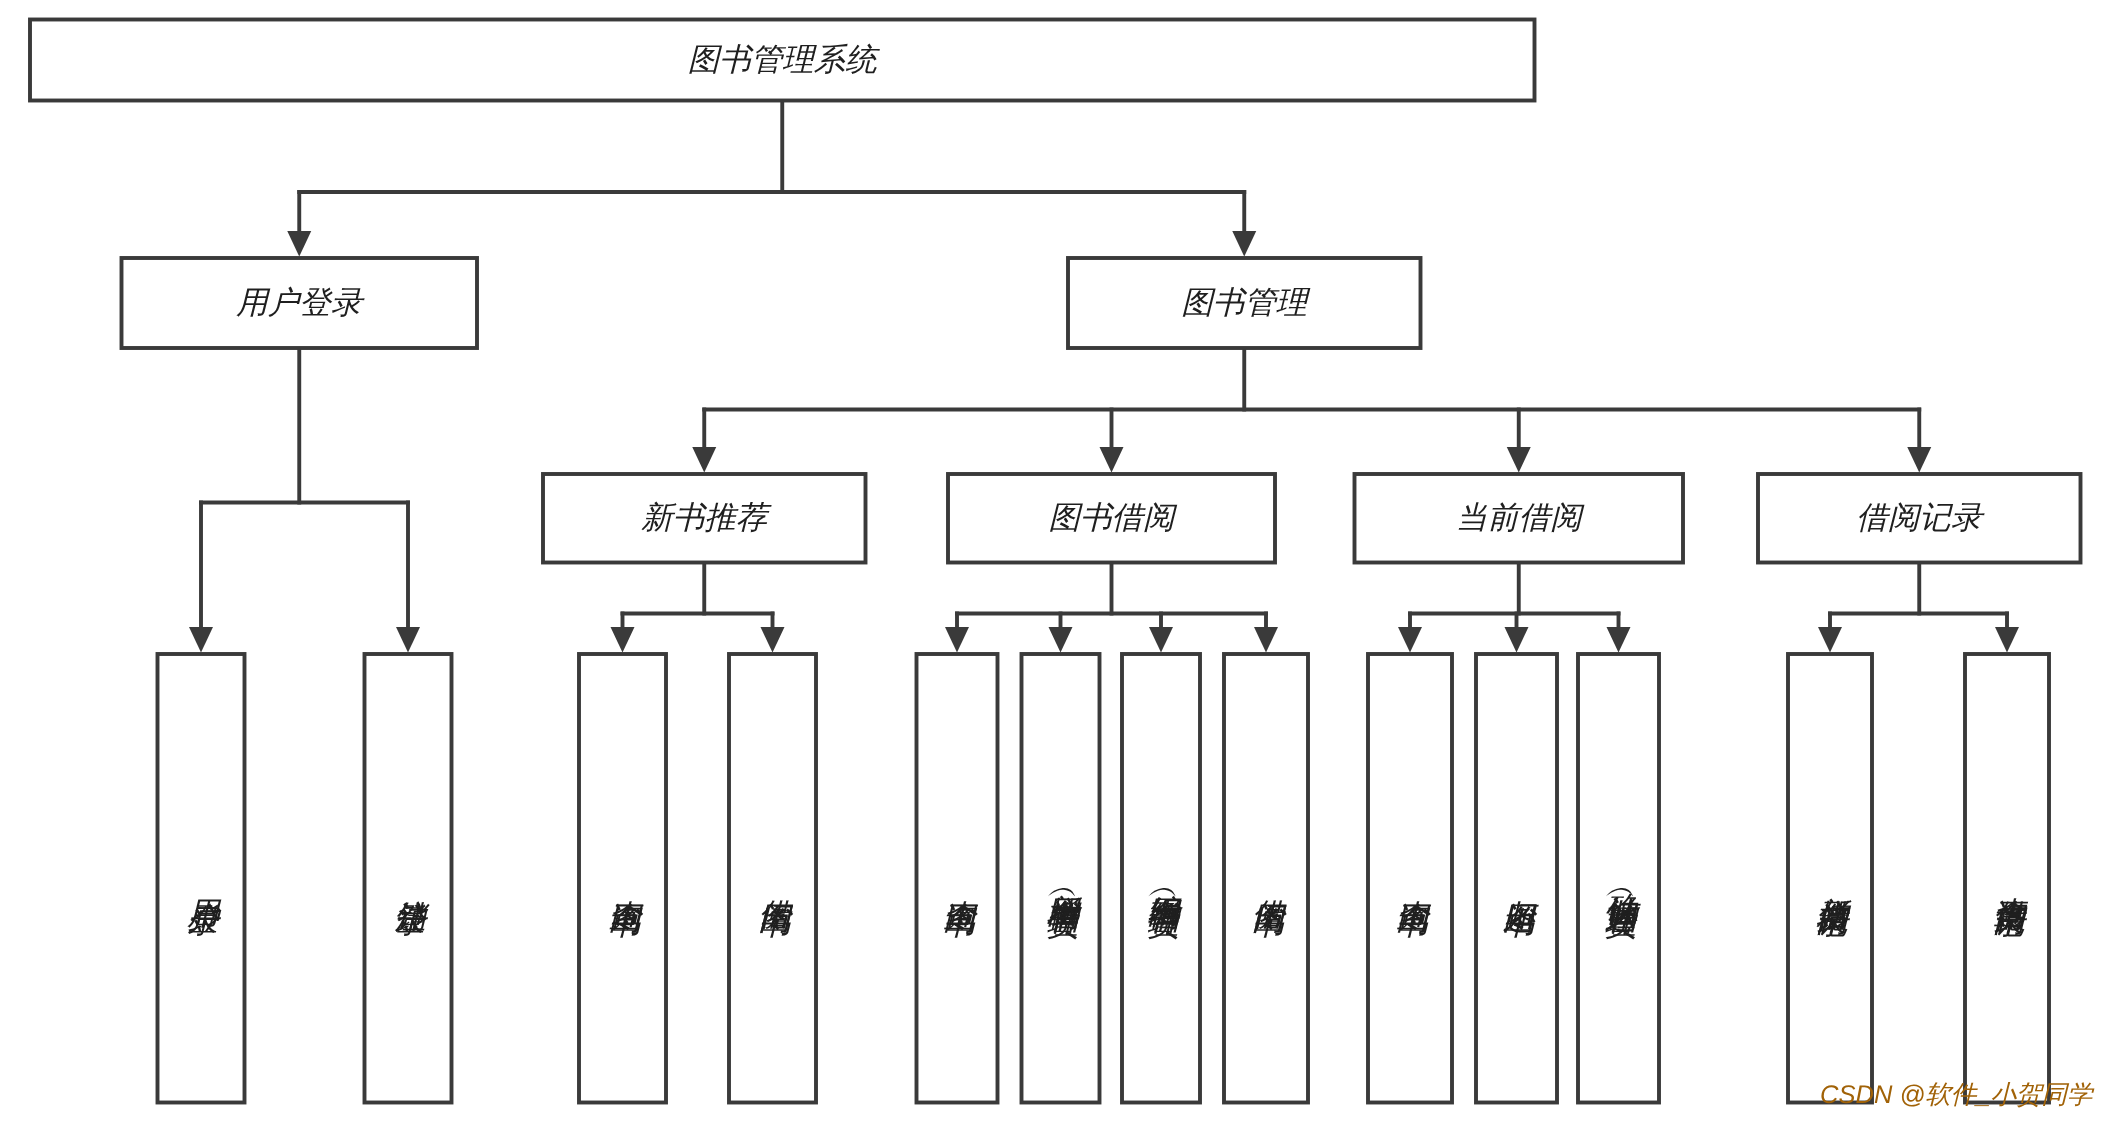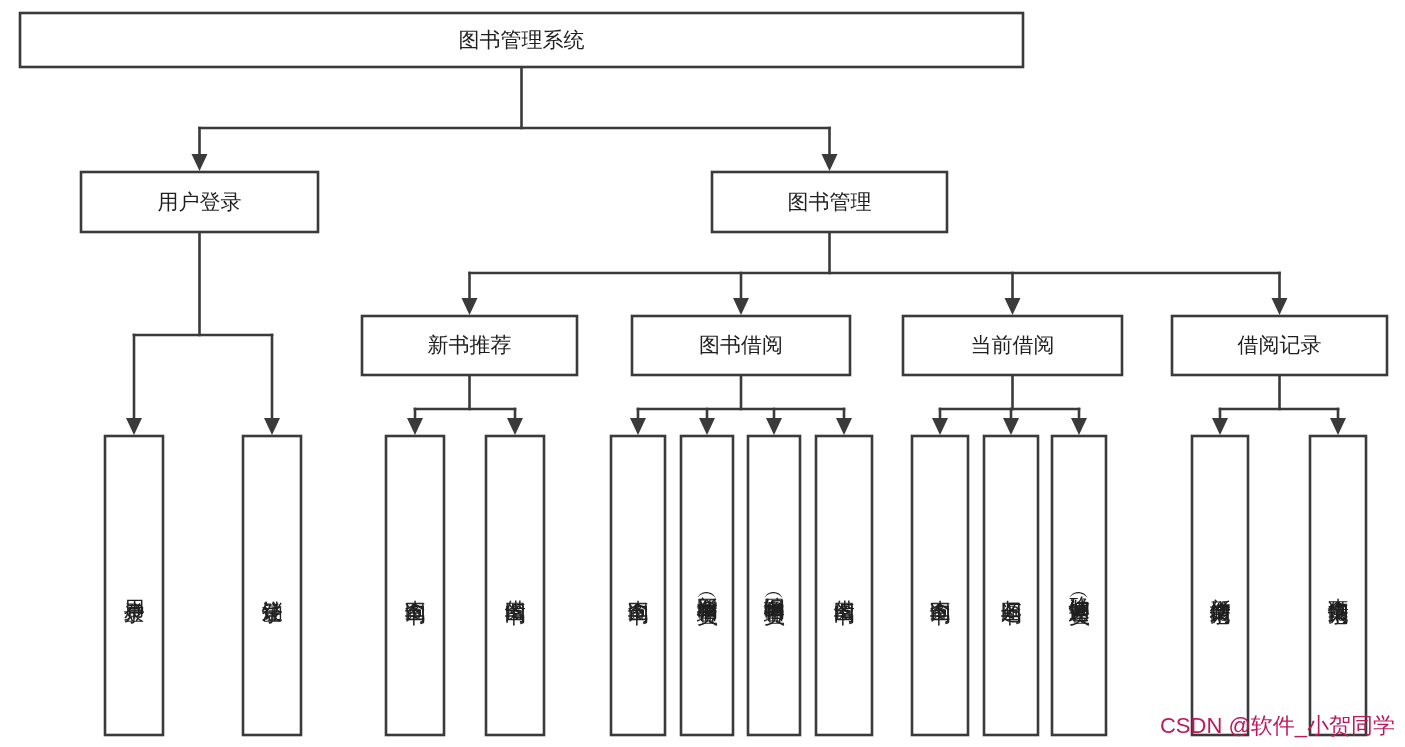--- a/index.html
+++ b/index.html
@@ -11,20 +11,21 @@
     width: 1405px;
     height: 747px;
     font-family: "Liberation Sans", "DejaVu Sans", sans-serif;
     overflow: hidden;
     position: relative;
   }
   #diagram-root {
     position: relative;
     width: 1405px;
     height: 747px;
+    font-style: italic;
   }
   svg.tree-canvas {
     position: absolute;
     top: 0;
     left: 0;
     width: 1405px;
     height: 747px;
     display: block;
   }
   .node-box {
@@ -65,22 +66,22 @@
     color: #1f1f1f;
     letter-spacing: 1.5px;
     white-space: nowrap;
     text-align: center;
   }
   .watermark {
     position: absolute;
     right: 10px;
     bottom: 6px;
     font-family: "Liberation Sans", "DejaVu Sans", sans-serif;
-    font-size: 22px;
-    color: #be185d;
+    font-size: 17px;
+    color: #a16207;
     white-space: nowrap;
     user-select: none;
   }
 </style>
 </head>
 <body>
 
 <div id="diagram-root">
 
   <svg class="tree-canvas" viewBox="0 0 1405 747">

